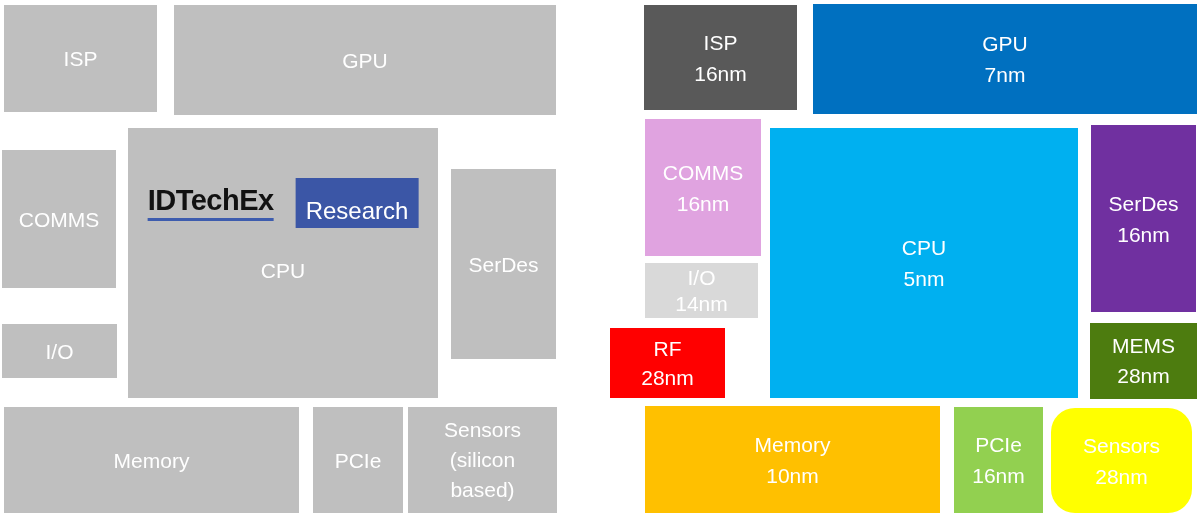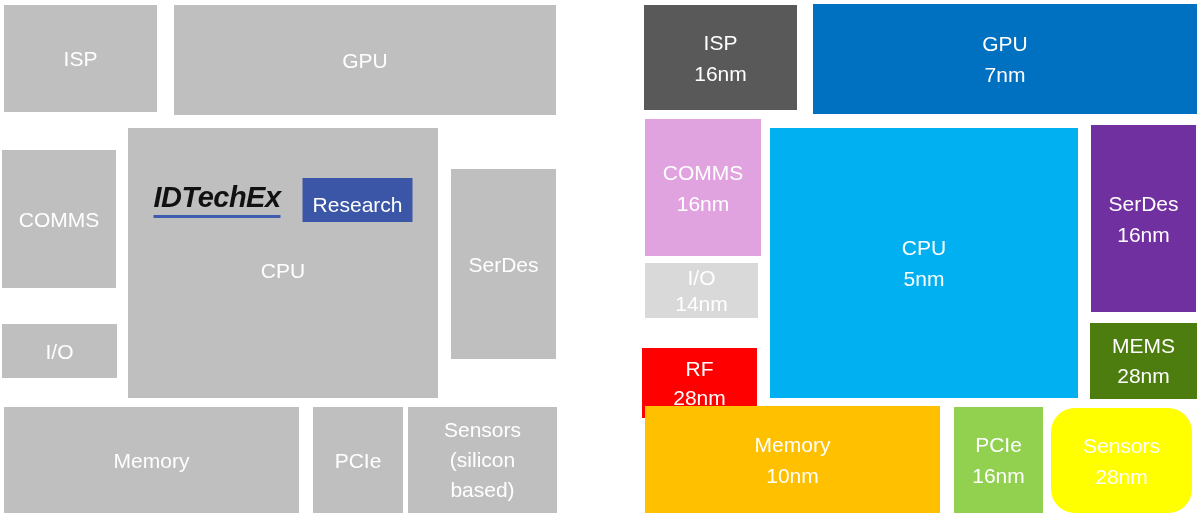--- a/index.html
+++ b/index.html
@@ -62,35 +62,35 @@
     font-size: 29px;
     font-weight: bold;
     letter-spacing: -0.5px;
     line-height: 28px;
     color: #111111;
     white-space: nowrap;
   }
   .logo-underline { height: 3px; width: 100%; margin-top: 4px; }
   .logo-tag {
     margin-left: 22px;
-    padding: 15px 10px 5px 10px;
-    font-size: 21px;
+    padding: 21px 10px 5px 10px;
+    font-size: 24px;
     line-height: 24px;
     white-space: nowrap;
   }
 
   
   .r-isp     { left: 644px;  top: 5px;   width: 153px; height: 105px; }
   .r-gpu     { left: 813px;  top: 4px;   width: 384px; height: 110px; }
   .r-comms   { left: 645px;  top: 119px; width: 116px; height: 137px; }
   .r-cpu     { left: 770px;  top: 128px; width: 308px; height: 270px; }
   .r-serdes  { left: 1091px; top: 125px; width: 105px; height: 187px; }
   .r-io      { left: 645px;  top: 263px; width: 113px; height: 55px;  }
   .r-io .lbl { line-height: 26px; }
-  .r-rf      { left: 642px;  top: 328px; width: 115px; height: 70px; margin-top: 20px;  }
+  .r-rf      { left: 610px;  top: 328px; width: 115px; height: 70px;  }
   .r-rf .lbl { line-height: 29px; }
   .r-mems    { left: 1090px; top: 323px; width: 107px; height: 76px;  }
   .r-mems .lbl { line-height: 30px; }
   .r-memory  { left: 645px;  top: 406px; width: 295px; height: 107px; }
   .r-pcie    { left: 954px;  top: 407px; width: 89px;  height: 106px; }
   .r-sensors { left: 1051px; top: 408px; width: 141px; height: 105px; border-radius: 24px; }
 </style>
 </head>
 <body>
 
@@ -104,21 +104,21 @@
     <span class="lbl">GPU</span>
   </div>
 
   <div class="blk l-comms" style="background-color: rgb(191, 191, 191);">
     <span class="lbl">COMMS</span>
   </div>
 
   <div class="blk l-cpu" style="background-color: rgb(191, 191, 191);">
     <div class="logo">
       <div class="logo-left">
-        <span class="logo-brand" style="color: rgb(17, 17, 17); font-style: italic;">IDTechEx</span>
+        <span class="logo-brand" style="color: rgb(17, 17, 17);">IDTechEx</span>
         <div class="logo-underline" style="background-color: rgb(61, 92, 174);"></div>
       </div>
       <span class="logo-tag" style="background-color: rgb(59, 86, 166); color: rgb(255, 255, 255);">Research</span>
     </div>
     <span class="lbl cpu-label">CPU</span>
   </div>
 
   <div class="blk l-serdes" style="background-color: rgb(191, 191, 191);">
     <span class="lbl">SerDes</span>
   </div>

